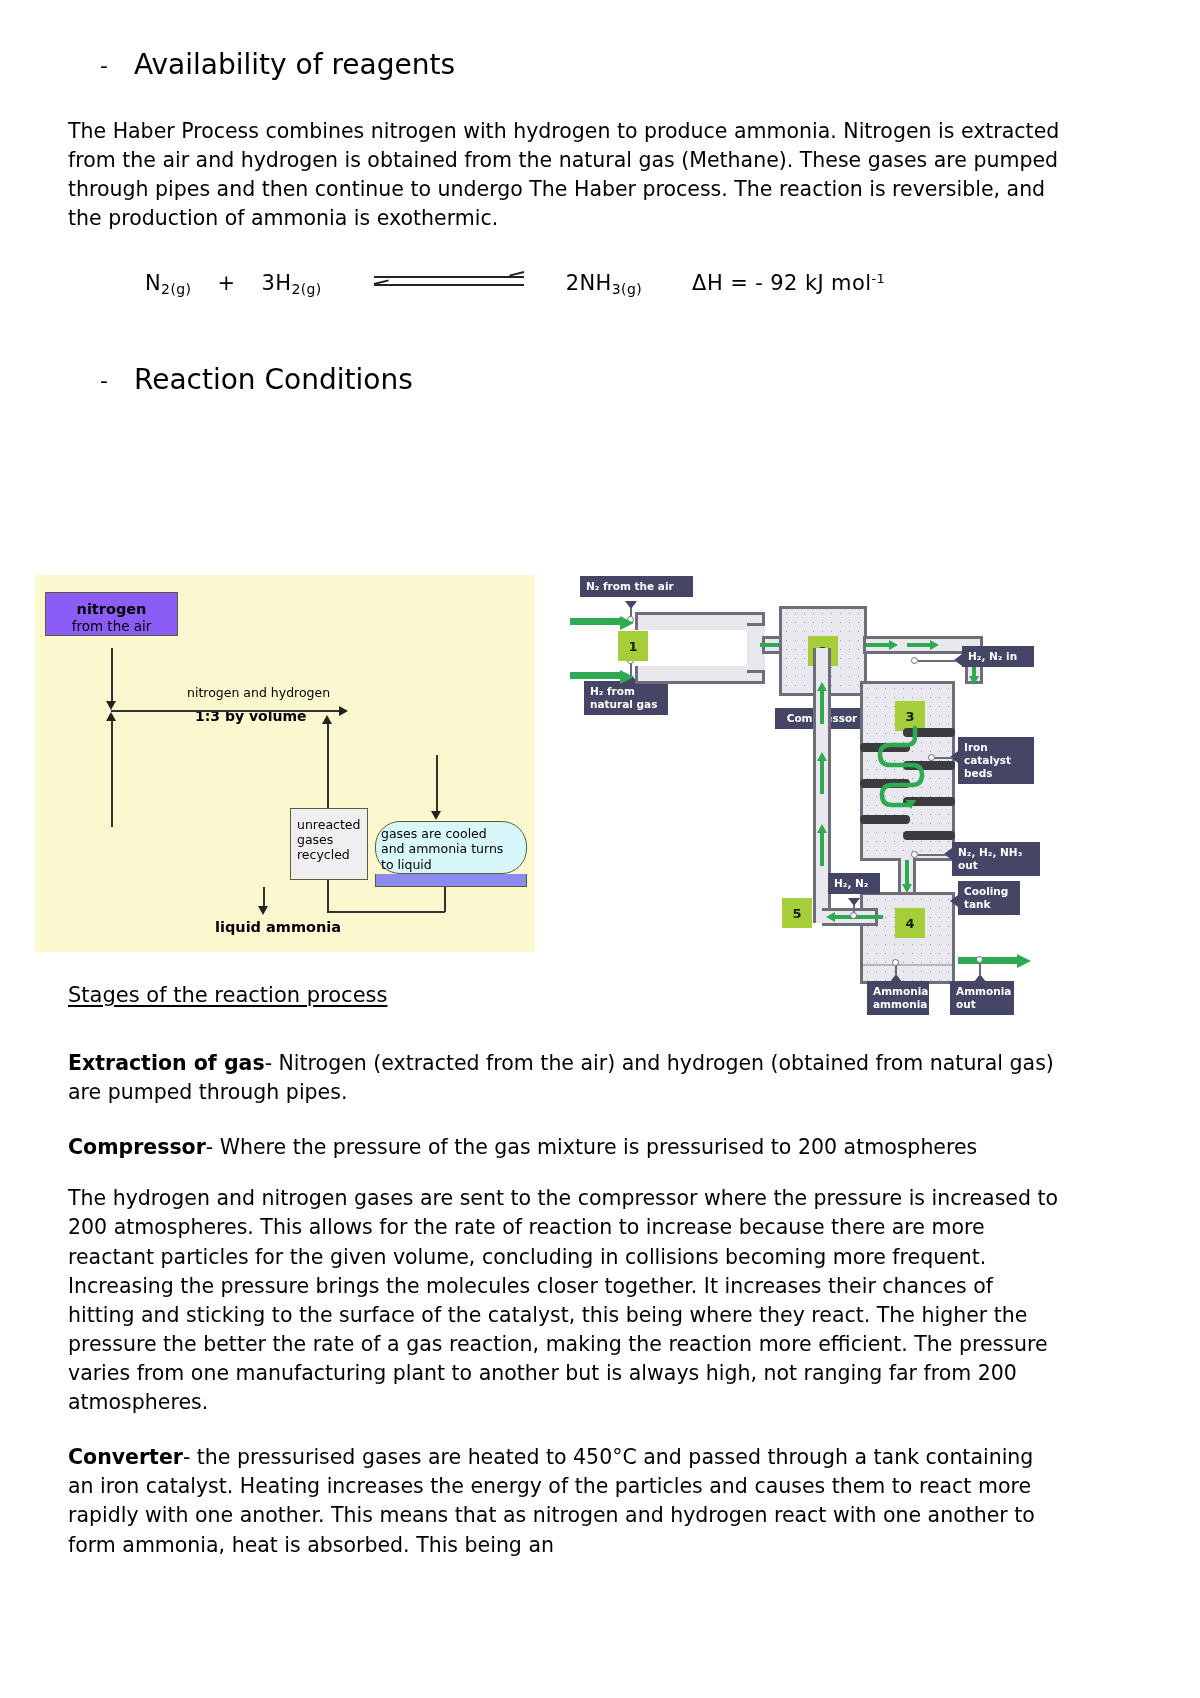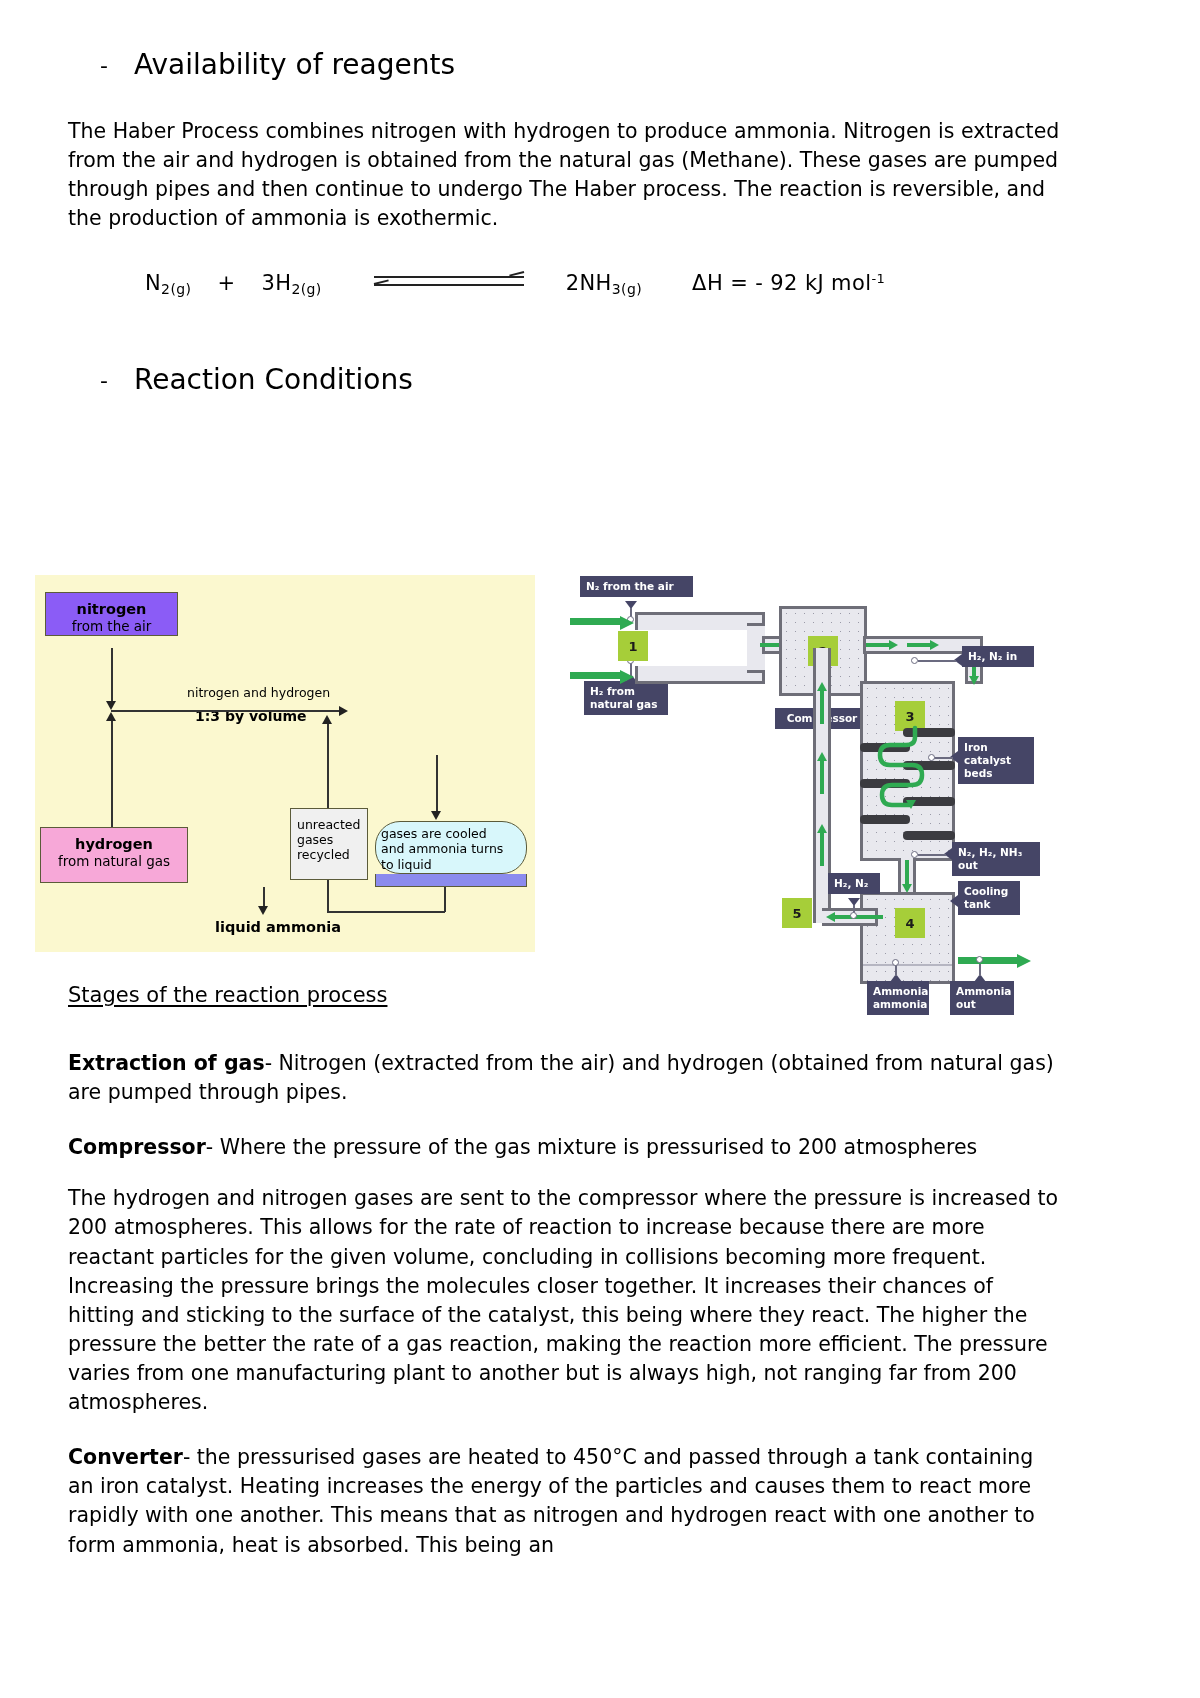--- a/index.html
+++ b/index.html
@@ -307,24 +307,20 @@
     <span>Reaction Conditions</span>
   </div>
 
   <div class="diagram1">
 
     <div class="d1box d1-nitrogen">
       <b>nitrogen</b><br>
       <span>from the air</span>
     </div>
 
-    <div class="d1box d1-hydrogen">
-      <b>hydrogen</b><br>
-      <span>from natural gas</span>
-    </div>
 
 
     <div class="d1box d1-recycled">
       <div>unreacted</div>
       <div>gases</div>
       <div>recycled</div>
     </div>
 
     <div class="d1box d1-cooled">
       <div>gases are cooled</div>

